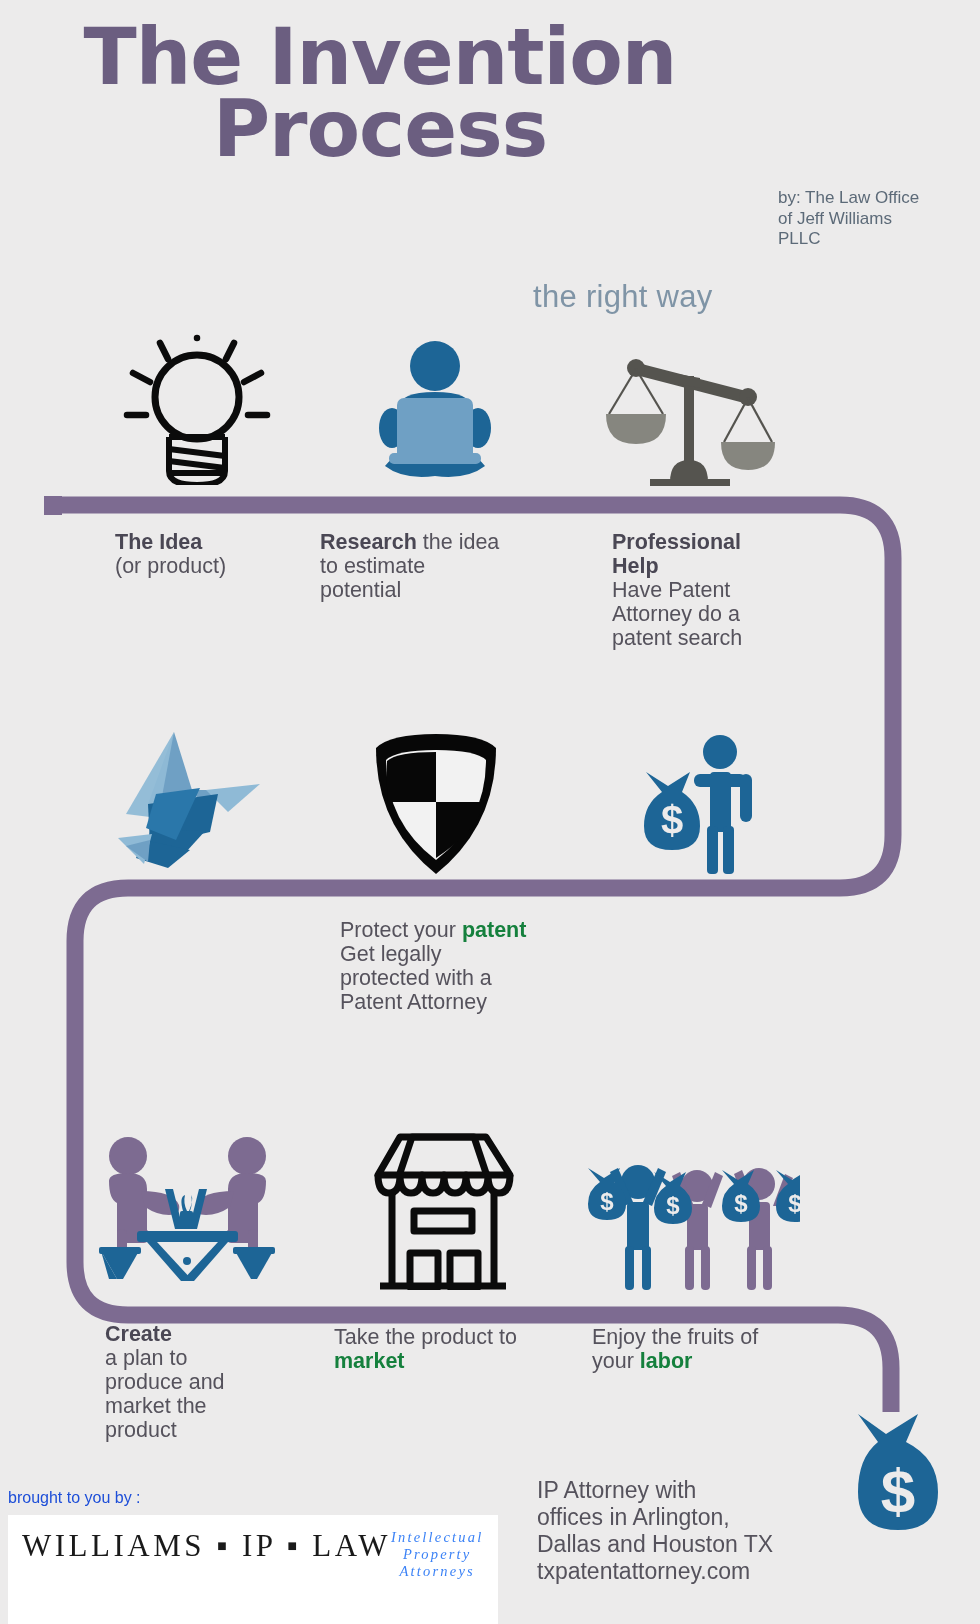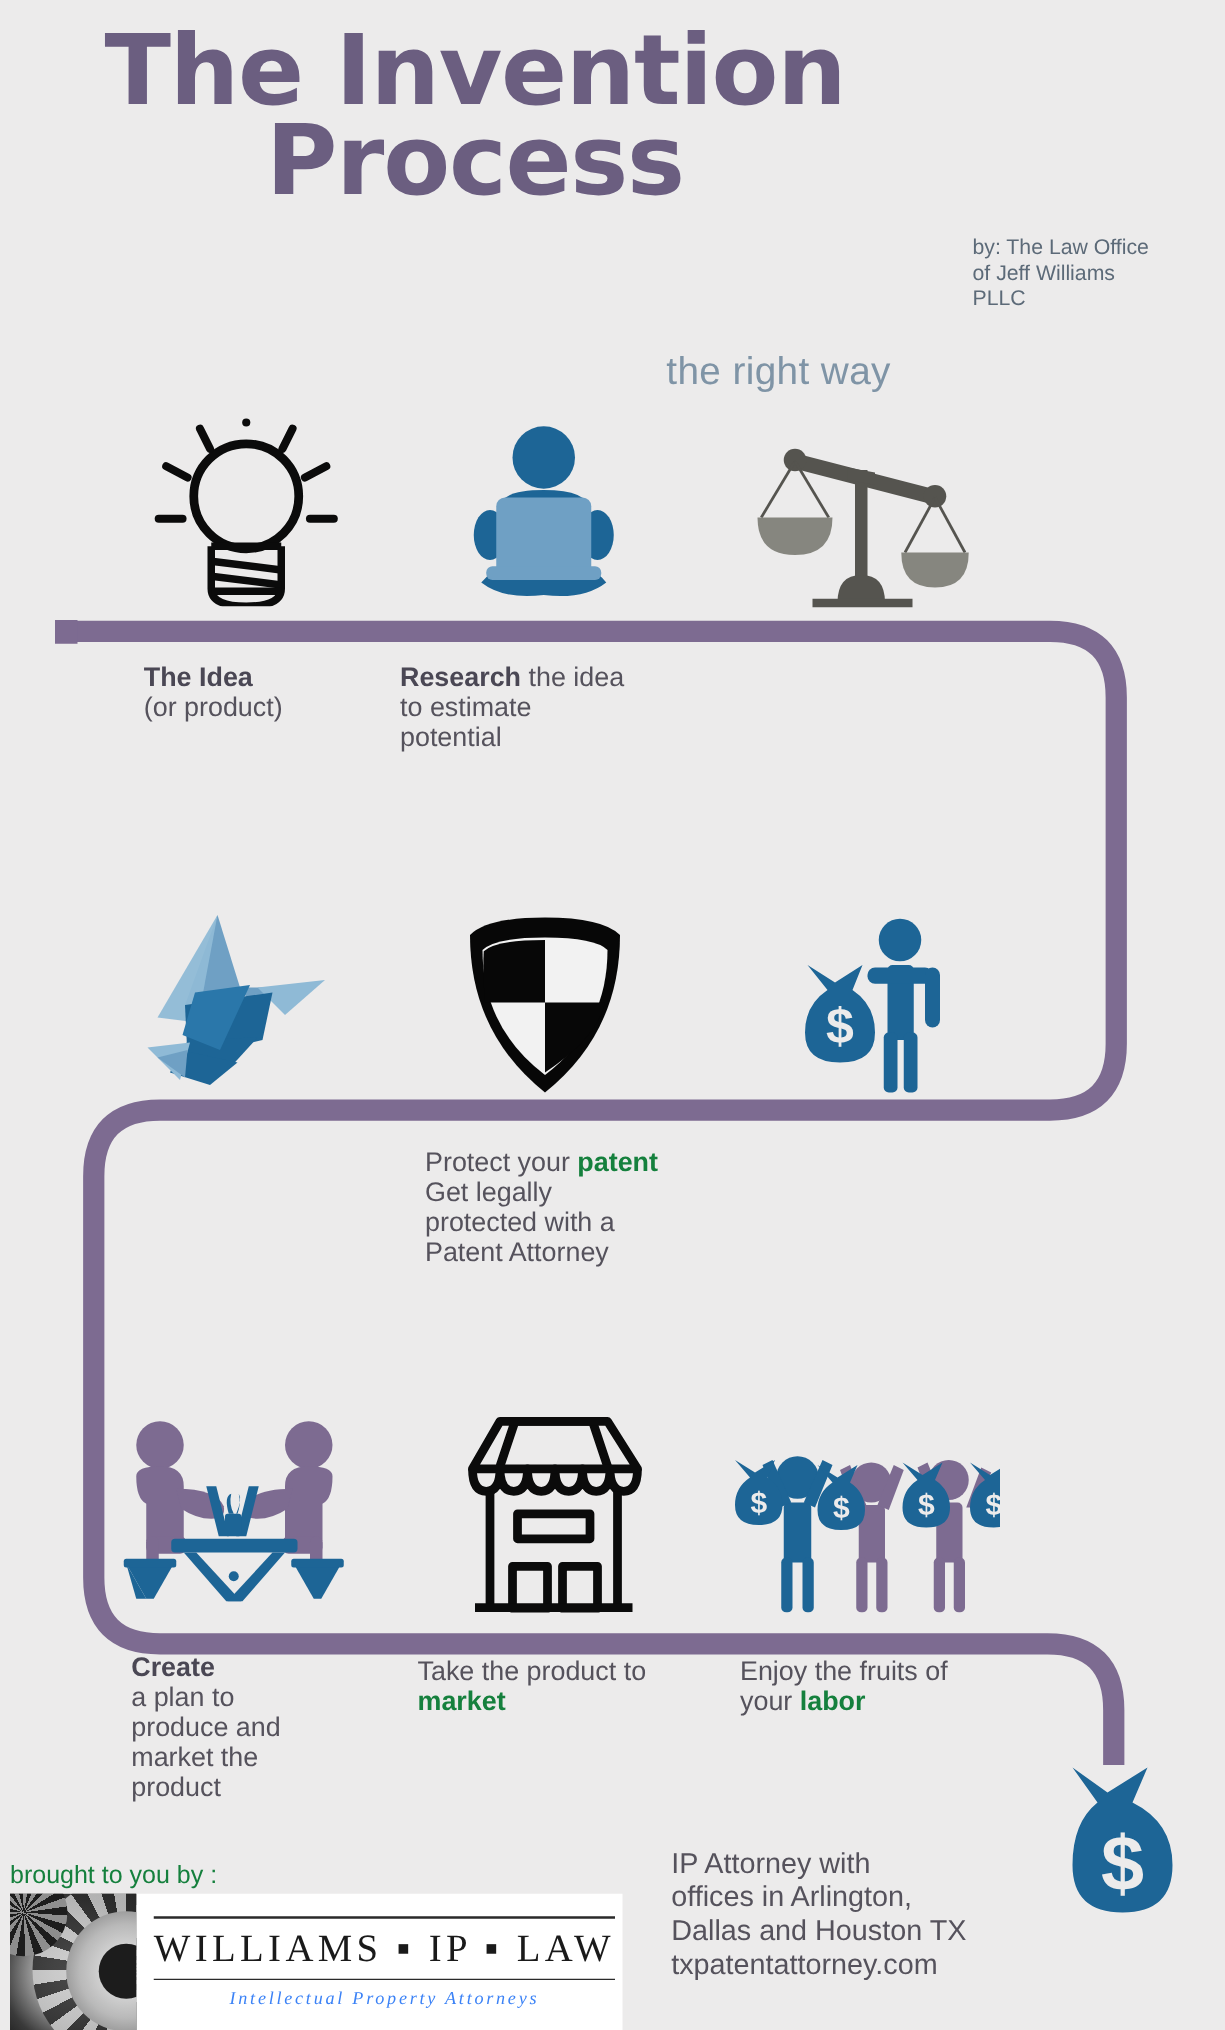--- a/index.html
+++ b/index.html
@@ -83,22 +83,22 @@
   .caption .hd {
     color: #4a4754;
     font-weight: bold;
   }
 
   
   .brought {
     position: absolute;
     left: 8px;
     top: 1489px;
-    color: #15803d;
-    font-size: 20px;
+    color: #1d4ed8;
+    font-size: 16px;
   }
   .logo-box {
     position: absolute;
     left: 8px;
     top: 1515px;
     width: 490px;
     height: 109px;
     background: #ffffff;
     display: flex;
     align-items: stretch;
@@ -109,23 +109,23 @@
     position: relative;
     overflow: hidden;
     background: radial-gradient(circle at 52% 58%, #f2f2f2 0%, #cdcdcd 22%, #8f8f8f 45%, #3a3a3a 72%, #141414 100%);
   }
   .logo-gear .ring {
     position: absolute;
     border-radius: 50%;
   }
   .logo-text {
     flex: 1;
-    padding: 7px 6px 5px 14px;
+    padding: 7px 22px 5px 14px;
     display: flex;
-    flex-direction: column;
+    flex-direction: row;
     justify-content: center;
   }
   .logo-rule {
     height: 1.5px;
     background: #2a2a2a;
     width: 100%;
   }
   .logo-name {
     font-family: "Liberation Serif", serif;
     font-size: 31px;
@@ -241,20 +241,27 @@
     <div><span class="hd">The Idea</span></div>
     <div>(or product)</div>
   </div>
 
   <div class="caption" style="left:320px; top:530px; width:230px;">
     <div><span class="hd">Research</span><span> the idea</span></div>
     <div>to estimate</div>
     <div>potential</div>
   </div>
 
+  <div class="caption" style="left:612px; top:530px; width:200px;">
+    <div><span class="hd">Professional</span></div>
+    <div><span class="hd">Help</span></div>
+    <div>Have Patent</div>
+    <div>Attorney do a</div>
+    <div>patent search</div>
+  </div>
 
   <div class="icon-cell" style="left:110px; top:728px; width:165px; height:145px;">
     <svg viewBox="0 0 165 145" width="165" height="145">
       <polygon points="64,4 82,62 38,76" fill="#6fa0c4"></polygon>
       <polygon points="64,4 48,90 16,86" fill="#8fbad6" opacity="0.95"></polygon>
       <polygon points="82,62 110,62 98,86" fill="#6fa0c4"></polygon>
       <polygon points="96,62 150,56 118,84" fill="#8fbad6"></polygon>
       <polygon points="38,76 108,66 100,104 40,118" fill="#1d6596"></polygon>
       <polygon points="40,104 96,102 76,124 34,126" fill="#1d6596"></polygon>
       <polygon points="34,112 80,122 58,140 26,130" fill="#1d6596"></polygon>

